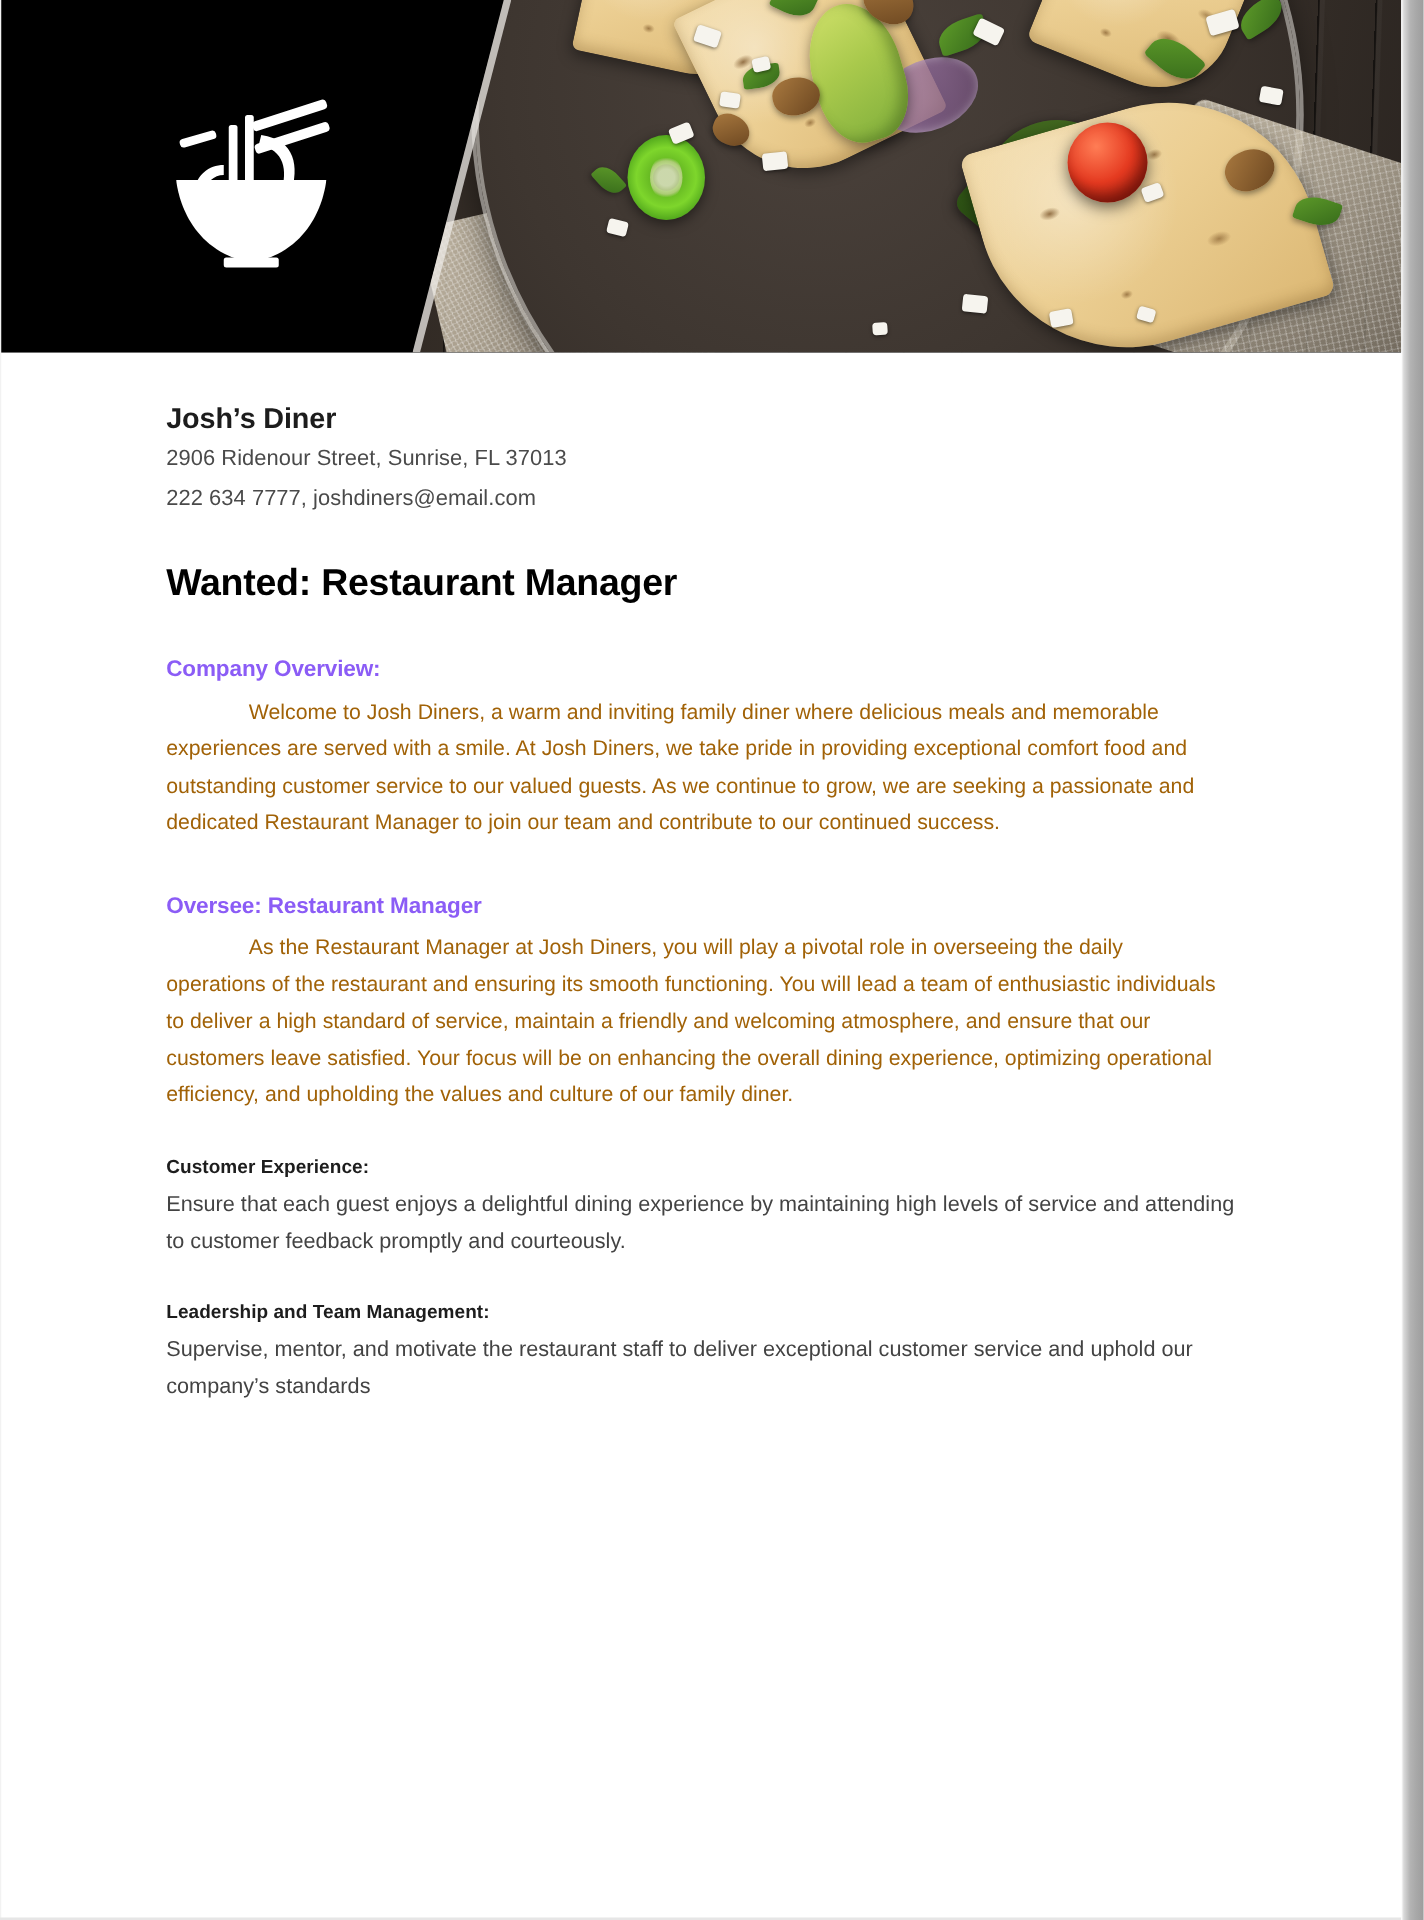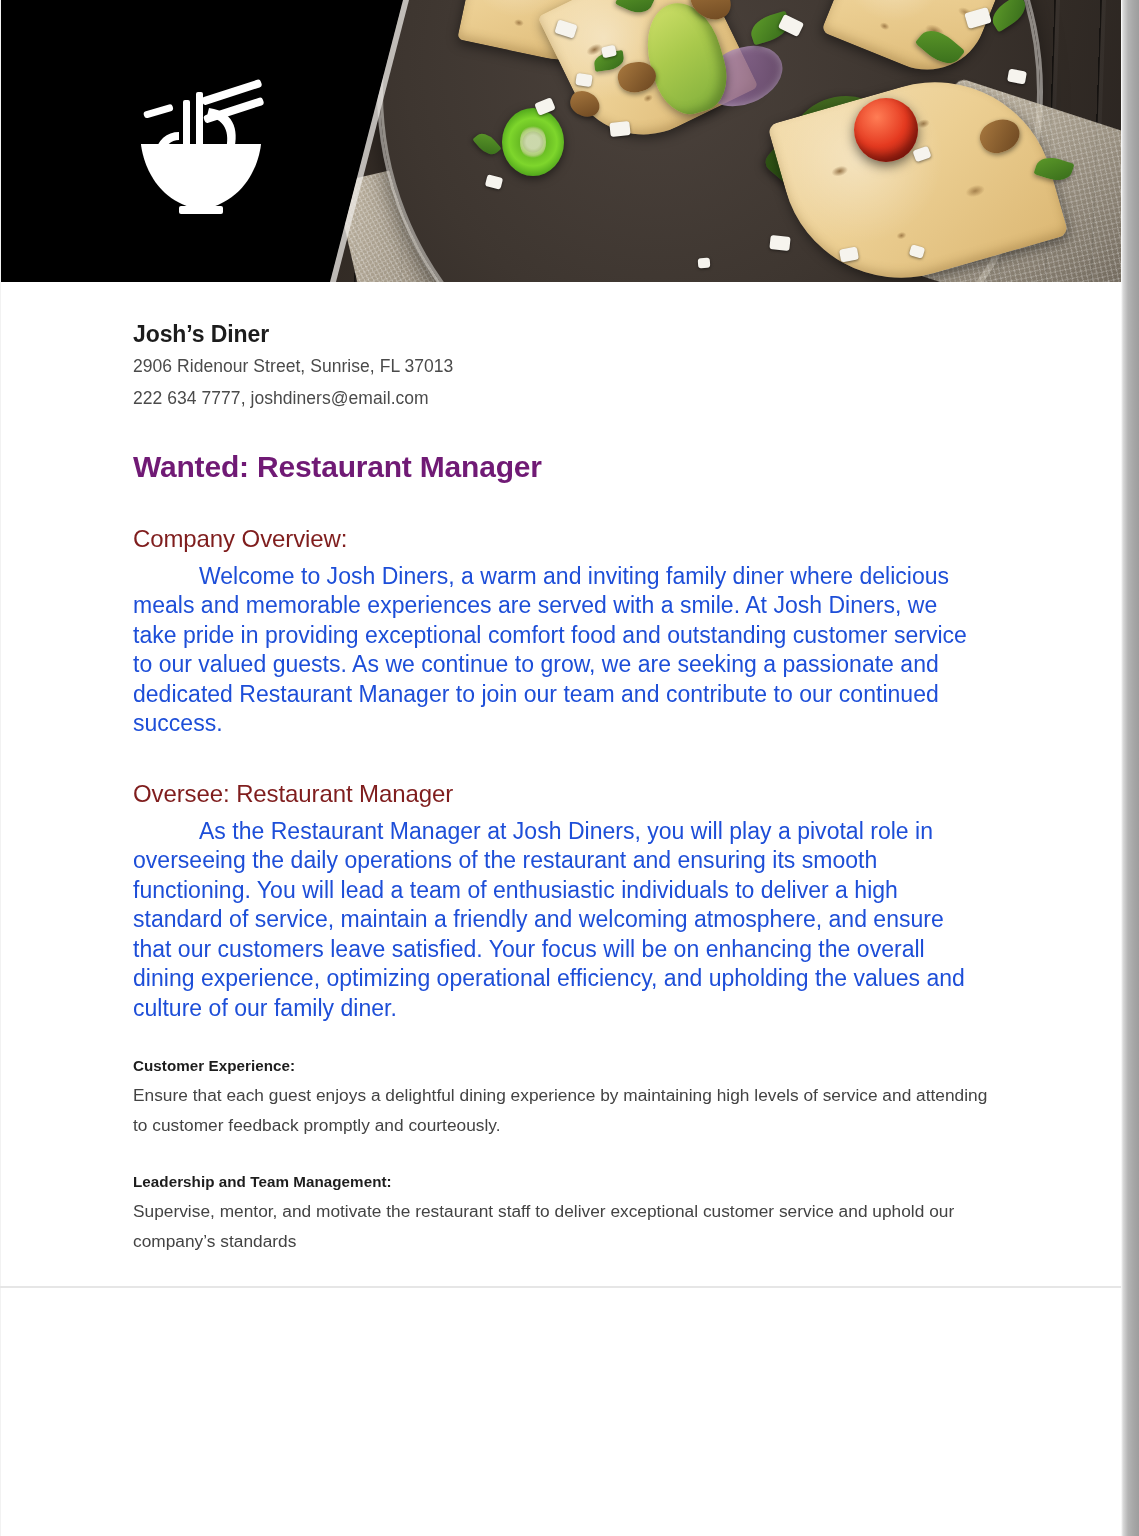--- a/index.html
+++ b/index.html
@@ -12,21 +12,21 @@
     width: 1139px;
     height: 1536px;
     overflow: hidden;
     font-family: "Liberation Sans", sans-serif;
     -webkit-font-smoothing: antialiased;
   }
 
   #page {
     position: relative;
     width: 1139px;
-    height: 1288px;
+    height: 1536px;
     background: #ffffff;
     box-sizing: border-box;
   }
 
   
   .page-left-edge {
     position: absolute;
     left: 0; top: 0;
     width: 1px; height: 1536px;
     background: #f2f2f2;
@@ -290,38 +290,38 @@
     font-size: 17.5px;
     color: #4a4a4a;
     line-height: 30px;
     margin: 2px 0 0 0;
     letter-spacing: 0.05px;
   }
 
   .doc-title {
     font-size: 30px;
     font-weight: bold;
-    color: #701a75;
+    color: #000000;
     margin: 37px 0 0 0;
     letter-spacing: -0.2px;
     line-height: 1.15;
   }
 
   .section-heading {
-    font-size: 24px;
-    font-weight: normal;
-    color: #7f1d1d;
+    font-size: 18px;
+    font-weight: bold;
+    color: #8b5cf6;
     margin: 41px 0 0 0;
     letter-spacing: -0.1px;
     line-height: 1.2;
   }
 
   .body-par {
-    font-size: 23px;
-    color: #1d4ed8;
+    font-size: 17px;
+    color: #a16207;
     line-height: 29.5px;
     margin: 8px 13px 0 0;
     text-indent: 66px;
     letter-spacing: 0.02px;
   }
 
   .resp-block { margin-top: 33px; }
   .resp-block.first { margin-top: 32px; }
   .resp-heading {
     font-size: 15.2px;

